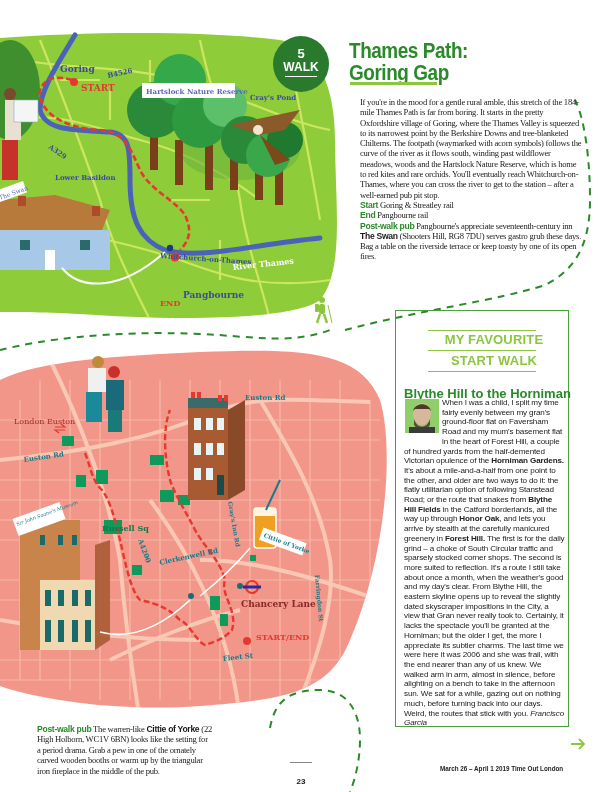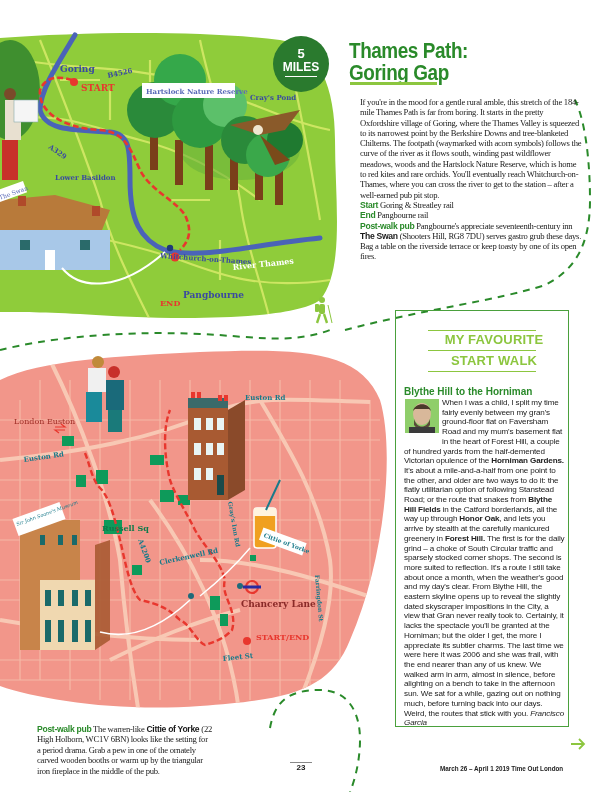--- a/index.html
+++ b/index.html
@@ -25,35 +25,35 @@
   .miles .n { display: block; font-size: 13px; line-height: 14px; padding-top: 11px; }
   .miles .u { display: block; font-size: 12px; line-height: 13px; }
   .miles .bar { display: block; width: 32px; height: 1px; background: #fff; margin: 2px auto 0; }
 
   
   .box { position: absolute; left: 395px; top: 310px; width: 174px; height: 417px; border: 1.5px solid #4aa03c; }
   .box-rule { position: absolute; height: 1px; background: #8cc63f; }
   .box-head { position: absolute; left: 395px; width: 174px; text-align: center;
     font-family: "Liberation Sans", sans-serif; font-weight: 700; font-size: 13px; color: #8cc63f; letter-spacing: 0.2px; padding-left: 24px; }
   .box-sub { position: absolute; left: 404px; top: 386px; font-family: "Liberation Sans", sans-serif; font-weight: 700;
-    font-size: 10px; color: #2a8a2a; text-align: right; }
+    font-size: 13px; color: #2a8a2a; text-align: right; }
   .avatar { position: absolute; left: 405px; top: 399px; width: 34px; height: 34px; background: #8fce6a; overflow: hidden; }
   .box-text { position: absolute; left: 404px; top: 398px; width: 162px;
     font-family: "Liberation Sans", sans-serif; font-size: 8.1px; line-height: 9.7px; color: #222; letter-spacing: -0.15px; }
   .box-text .float-sp { float: left; width: 38px; height: 40px; }
   .box-text b { font-weight: 700; }
   .box-text i { font-style: italic; }
 
   .pub2 { position: absolute; left: 37px; top: 724px; width: 175px;
     font-family: "Liberation Serif", serif; font-size: 8.6px; line-height: 10.4px; color: #1a1a1a; letter-spacing: -0.25px; }
   .pub2 .lbl { font-family: "Liberation Sans", sans-serif; font-weight: 700; color: #2a8a2a; letter-spacing: -0.3px; }
   .pub2 .bold { font-family: "Liberation Sans", sans-serif; font-weight: 700; letter-spacing: -0.3px; }
 
   .pagenum { position: absolute; left: 290px; top: 762px; width: 22px; text-align: center; border-top: 1px solid #888;
-    font-family: "Liberation Sans", sans-serif; font-weight: 700; font-size: 8px; padding-top: 0; }
+    font-family: "Liberation Sans", sans-serif; font-weight: 700; font-size: 8px; padding-top: 14px; }
   .footer { position: absolute; left: 440px; top: 765px; font-family: "Liberation Sans", sans-serif; font-weight: 700; font-size: 6.3px; color: #222; }
   .arrow { position: absolute; left: 570px; top: 738px; }
 
   .maplabel { font-family: "DejaVu Serif", serif; }
 </style>
 </head>
 <body>
 
 <svg class="map-svg" width="600" height="792" viewBox="0 0 600 792">
   <defs>
@@ -275,21 +275,21 @@
   <text class="maplabel" x="241" y="607" font-size="9" font-weight="700" fill="#8a2a28">Chancery Lane</text>
   <text class="maplabel" x="256" y="640" font-size="8" font-weight="700" fill="#e8372e">START/END</text>
   <rect x="260" y="535" width="46" height="13" fill="#ffffff" transform="rotate(20 283 541)"></rect>
   <text class="maplabel" x="263" y="544" font-size="6" font-weight="700" fill="#1a7a8a" transform="rotate(20 283 541)">Cittie of Yorke</text>
   <rect x="14" y="510" width="50" height="18" fill="#ffffff" transform="rotate(-20 39 519)"></rect>
   <text class="maplabel" x="16" y="518" font-size="5" font-style="italic" fill="#1a7a8a" transform="rotate(-20 39 519)">Sir John Soane's Museum</text>
 </svg>
 
 <div class="miles">
   <span class="n">5</span>
-  <span class="u">MILES</span>
+  <span class="u">WALK</span>
   <span class="bar"></span>
 </div>
 
 <div class="title">
   <div>Thames Path:</div>
   <div>Goring Gap</div>
 </div>
 <div class="title-underline"></div>
 
 <div class="body-text">

